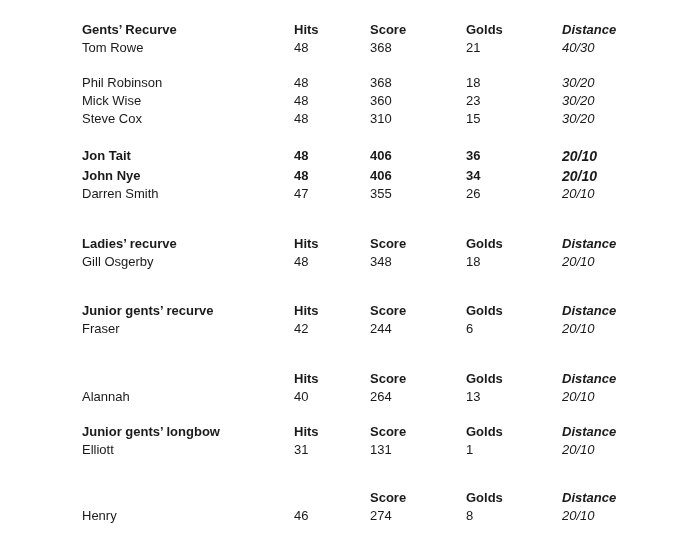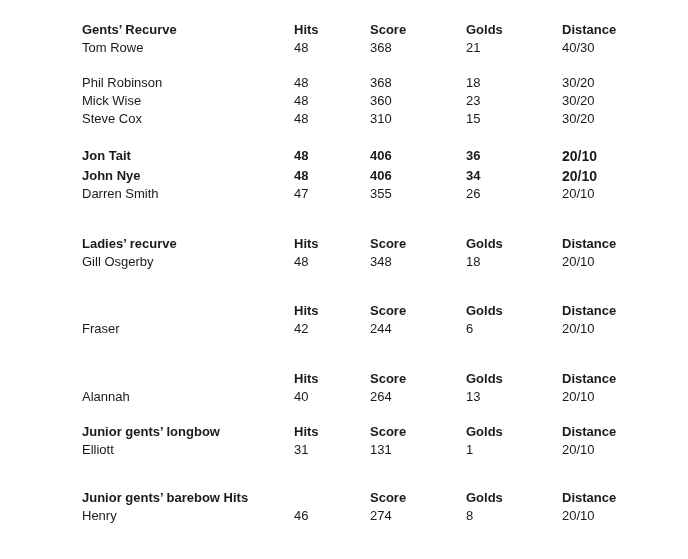--- a/index.html
+++ b/index.html
@@ -4,21 +4,21 @@
   <style>
     html, body { margin: 0; padding: 0; background: #ffffff; }
     body { width: 688px; height: 559px; position: relative; overflow: hidden;
            font-family: "Liberation Sans", "DejaVu Sans", sans-serif; color: #1a1a1a; font-size: 13px; }
     .row { position: absolute; left: 0; width: 688px; height: 18px; line-height: 18px; margin-left: 37px; }
     .cell { position: absolute; top: 0; white-space: nowrap; }
     .c-name { left: 45px; }
     .c-hits { left: 237px; padding-left: 20px; }
     .c-score { left: 333px; }
     .c-golds { left: 429px; }
-    .c-dist { left: 525px; }
+    .c-dist { left: 525px; font-style: italic; }
     .bold { font-weight: bold; }
     .hdr { font-weight: bold; }
   </style>
 </head>
 <body>
 
 <div class="row hdr" style="top:21px">
   <span class="cell c-name">Gents’  Recurve</span>
   <span class="cell c-hits">Hits</span>
   <span class="cell c-score">Score</span>
@@ -84,20 +84,21 @@
 </div>
 <div class="row" style="top:253px">
   <span class="cell c-name">Gill Osgerby</span>
   <span class="cell c-hits">48</span>
   <span class="cell c-score">348</span>
   <span class="cell c-golds">18</span>
   <span class="cell c-dist">20/10</span>
 </div>
 
 <div class="row hdr" style="top:302px">
+  <span class="cell c-name">Junior gents’ recurve</span>
   <span class="cell c-hits">Hits</span>
   <span class="cell c-score">Score</span>
   <span class="cell c-golds">Golds</span>
   <span class="cell c-dist">Distance</span>
 </div>
 <div class="row" style="top:320px">
   <span class="cell c-name">Fraser</span>
   <span class="cell c-hits">42</span>
   <span class="cell c-score">244</span>
   <span class="cell c-golds">6</span>
@@ -127,21 +128,20 @@
 </div>
 <div class="row" style="top:441px">
   <span class="cell c-name">Elliott</span>
   <span class="cell c-hits">31</span>
   <span class="cell c-score">131</span>
   <span class="cell c-golds">1</span>
   <span class="cell c-dist">20/10</span>
 </div>
 
 <div class="row hdr" style="top:489px">
-  <span class="cell c-name">Junior gents’ barebow  Hits</span>
   <span class="cell c-score">Score</span>
   <span class="cell c-golds">Golds</span>
   <span class="cell c-dist">Distance</span>
 </div>
 <div class="row" style="top:507px">
   <span class="cell c-name">Henry</span>
   <span class="cell c-hits">46</span>
   <span class="cell c-score">274</span>
   <span class="cell c-golds">8</span>
   <span class="cell c-dist">20/10</span>

